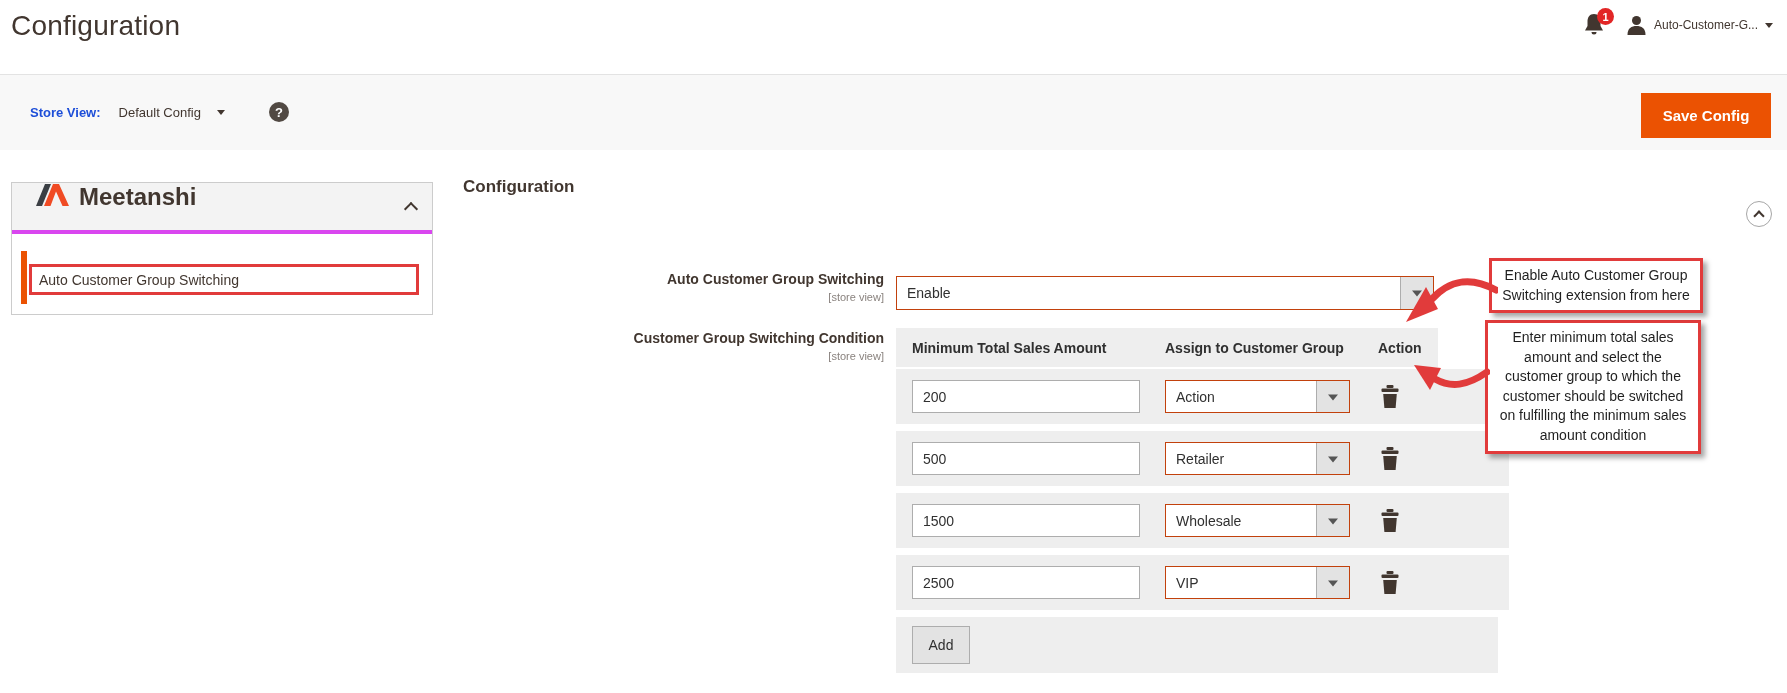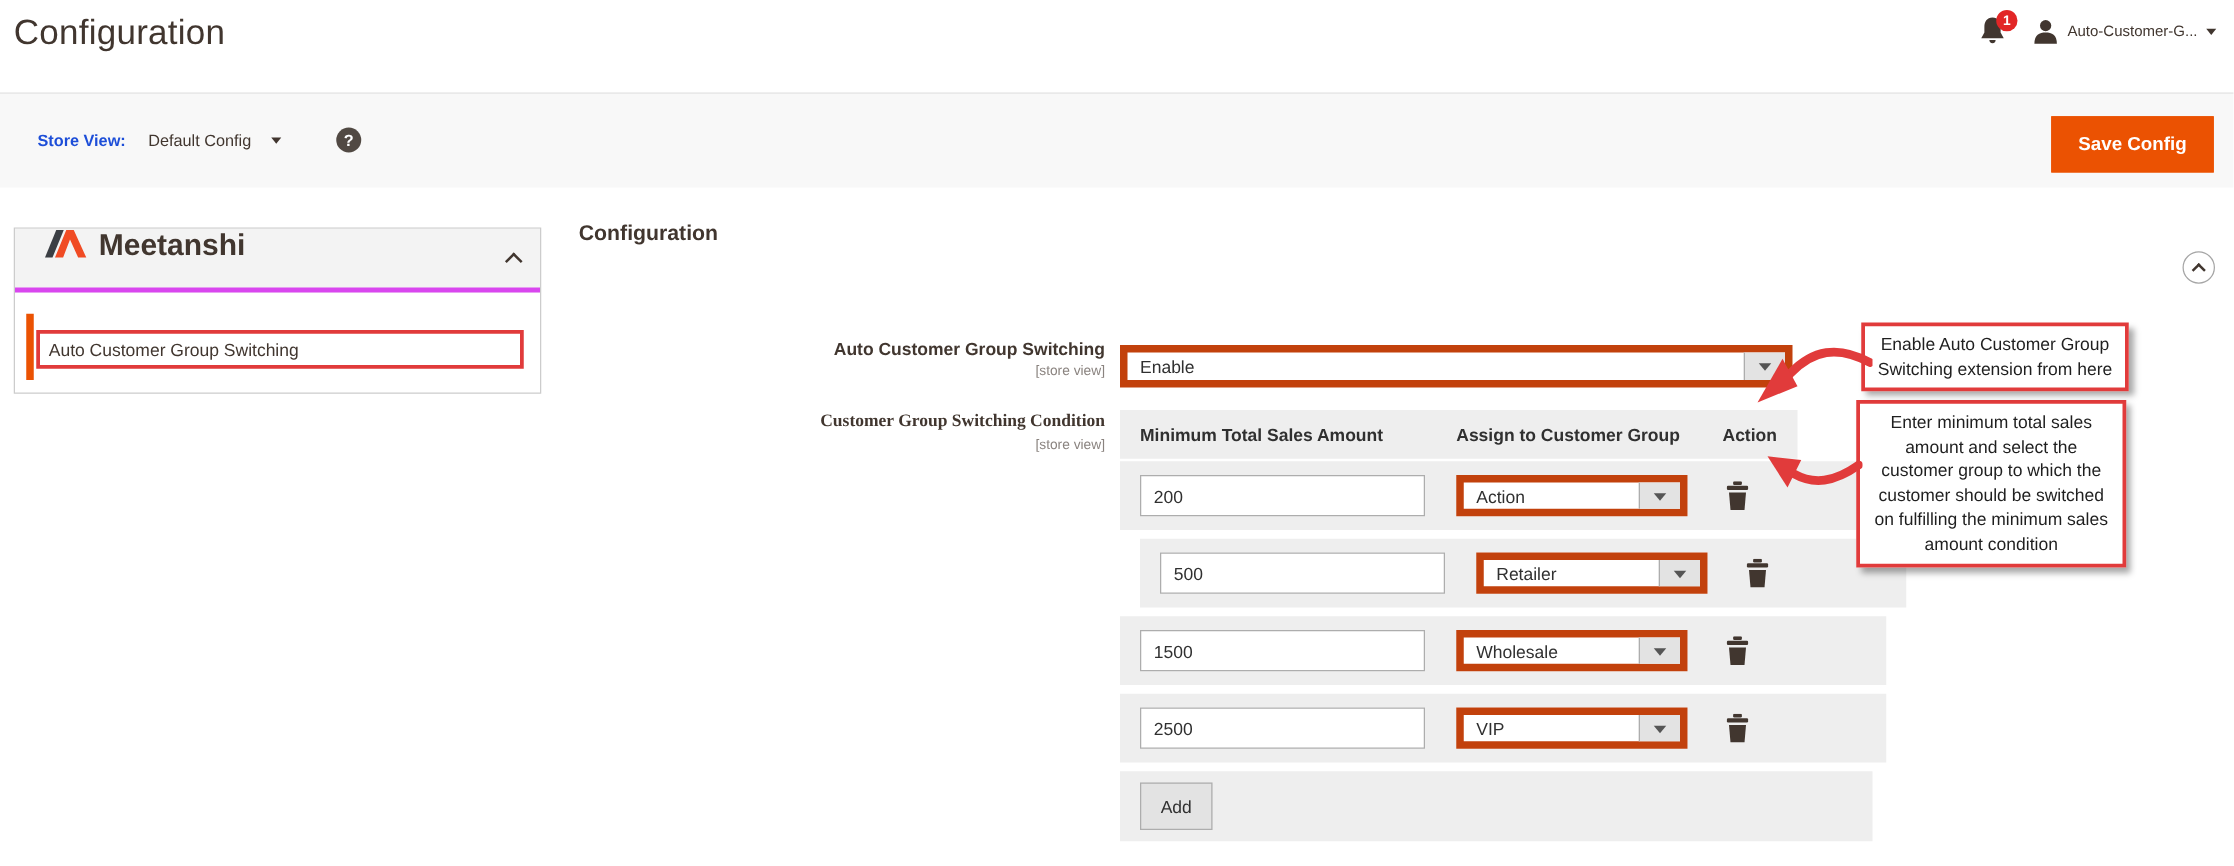--- a/index.html
+++ b/index.html
@@ -39,21 +39,21 @@
 
   
   .section-title { position:absolute; left:463px; top:177px; font-size:17px; font-weight:600; color:#41362f; }
   .sec-collapse { position:absolute; left:1746px; top:201px; width:26px; height:26px; border:1px solid #a6a6a6; border-radius:50%; cursor:pointer; }
   .sec-collapse .chev { position:absolute; left:8px; top:10px; width:8px; height:8px; border-left:2px solid #41362f; border-top:2px solid #41362f; transform:rotate(45deg); }
 
   .f-label { position:absolute; left:463px; width:421px; text-align:right; font-size:14px; font-weight:600; color:#41362f; }
   .f-scope { position:absolute; left:463px; width:421px; text-align:right; font-size:11px; color:#8a837f; }
 
   
-  .mselect { position:absolute; background:#fff; border:6px solid #c2410c; cursor:pointer; }
+  .mselect { position:absolute; background:#fff; border:1px solid #c2410c; cursor:pointer; }
   .mselect .txt { position:absolute; left:10px; top:50%; transform:translateY(-50%); font-size:14px; color:#303030; }
   .mselect .btn { position:absolute; right:0; top:0; bottom:0; width:33px; background:#e3e3e3; border-left:1px solid #adadad; }
   .mselect .btn::after { content:""; position:absolute; left:50%; top:50%; transform:translate(-50%,-40%);
                          border-left:5px solid transparent; border-right:5px solid transparent; border-top:6px solid #555; }
 
   .enable-select { left:896px; top:276px; width:538px; height:34px; }
 
   
   .tbl-head { position:absolute; left:896px; top:328px; width:542px; height:39px; background:#eeeeee; }
   .tbl-head span { position:absolute; top:50%; transform:translateY(-50%); font-size:14px; font-weight:bold; color:#303030; white-space:nowrap; }
@@ -131,21 +131,21 @@
       <span class="chev"></span>
     </div>
 
   <div class="f-label" style="top:271px;">Auto Customer Group Switching</div>
   <div class="f-scope" style="top:291px;">[store view]</div>
   <div class="mselect enable-select">
     <span class="txt">Enable</span>
     <span class="btn"></span>
   </div>
 
-  <div class="f-label" style="top:330px;font-family:Liberation Serif, serif;">Customer Group Switching Condition</div>
+  <div class="f-label" style="top:330px;">Customer Group Switching Condition</div>
   <div class="f-scope" style="top:350px;">[store view]</div>
 
   <div class="tbl-head">
     <span class="th1">Minimum Total Sales Amount</span>
     <span class="th2">Assign to Customer Group</span>
     <span class="th3">Action</span>
   </div>
 
   <div class="tbl-row" style="top:369px;">
     <input class="row-input" value="200" style="">
@@ -155,21 +155,21 @@
     </div>
     <button class="trash-btn">
       <svg width="18" height="23" viewBox="0 0 18 23">
         <rect x="5.5" y="0" width="7" height="3" rx="1" fill="#41362f"></rect>
         <rect x="0.5" y="3.5" width="17" height="3.4" rx="1" fill="#41362f"></rect>
         <path d="M2.2 9 L15.8 9 L14.6 23 L3.4 23 Z" fill="#41362f"></path>
       </svg>
     </button>
   </div>
 
-  <div class="tbl-row" style="top:431px;margin-left:16px;">
+  <div class="tbl-row" style="top:431px;">
     <input class="row-input" value="500" style="">
     <div class="mselect row-select">
       <span class="txt">Retailer</span>
       <span class="btn"></span>
     </div>
     <button class="trash-btn">
       <svg width="18" height="23" viewBox="0 0 18 23">
         <rect x="5.5" y="0" width="7" height="3" rx="1" fill="#41362f"></rect>
         <rect x="0.5" y="3.5" width="17" height="3.4" rx="1" fill="#41362f"></rect>
         <path d="M2.2 9 L15.8 9 L14.6 23 L3.4 23 Z" fill="#41362f"></path>

